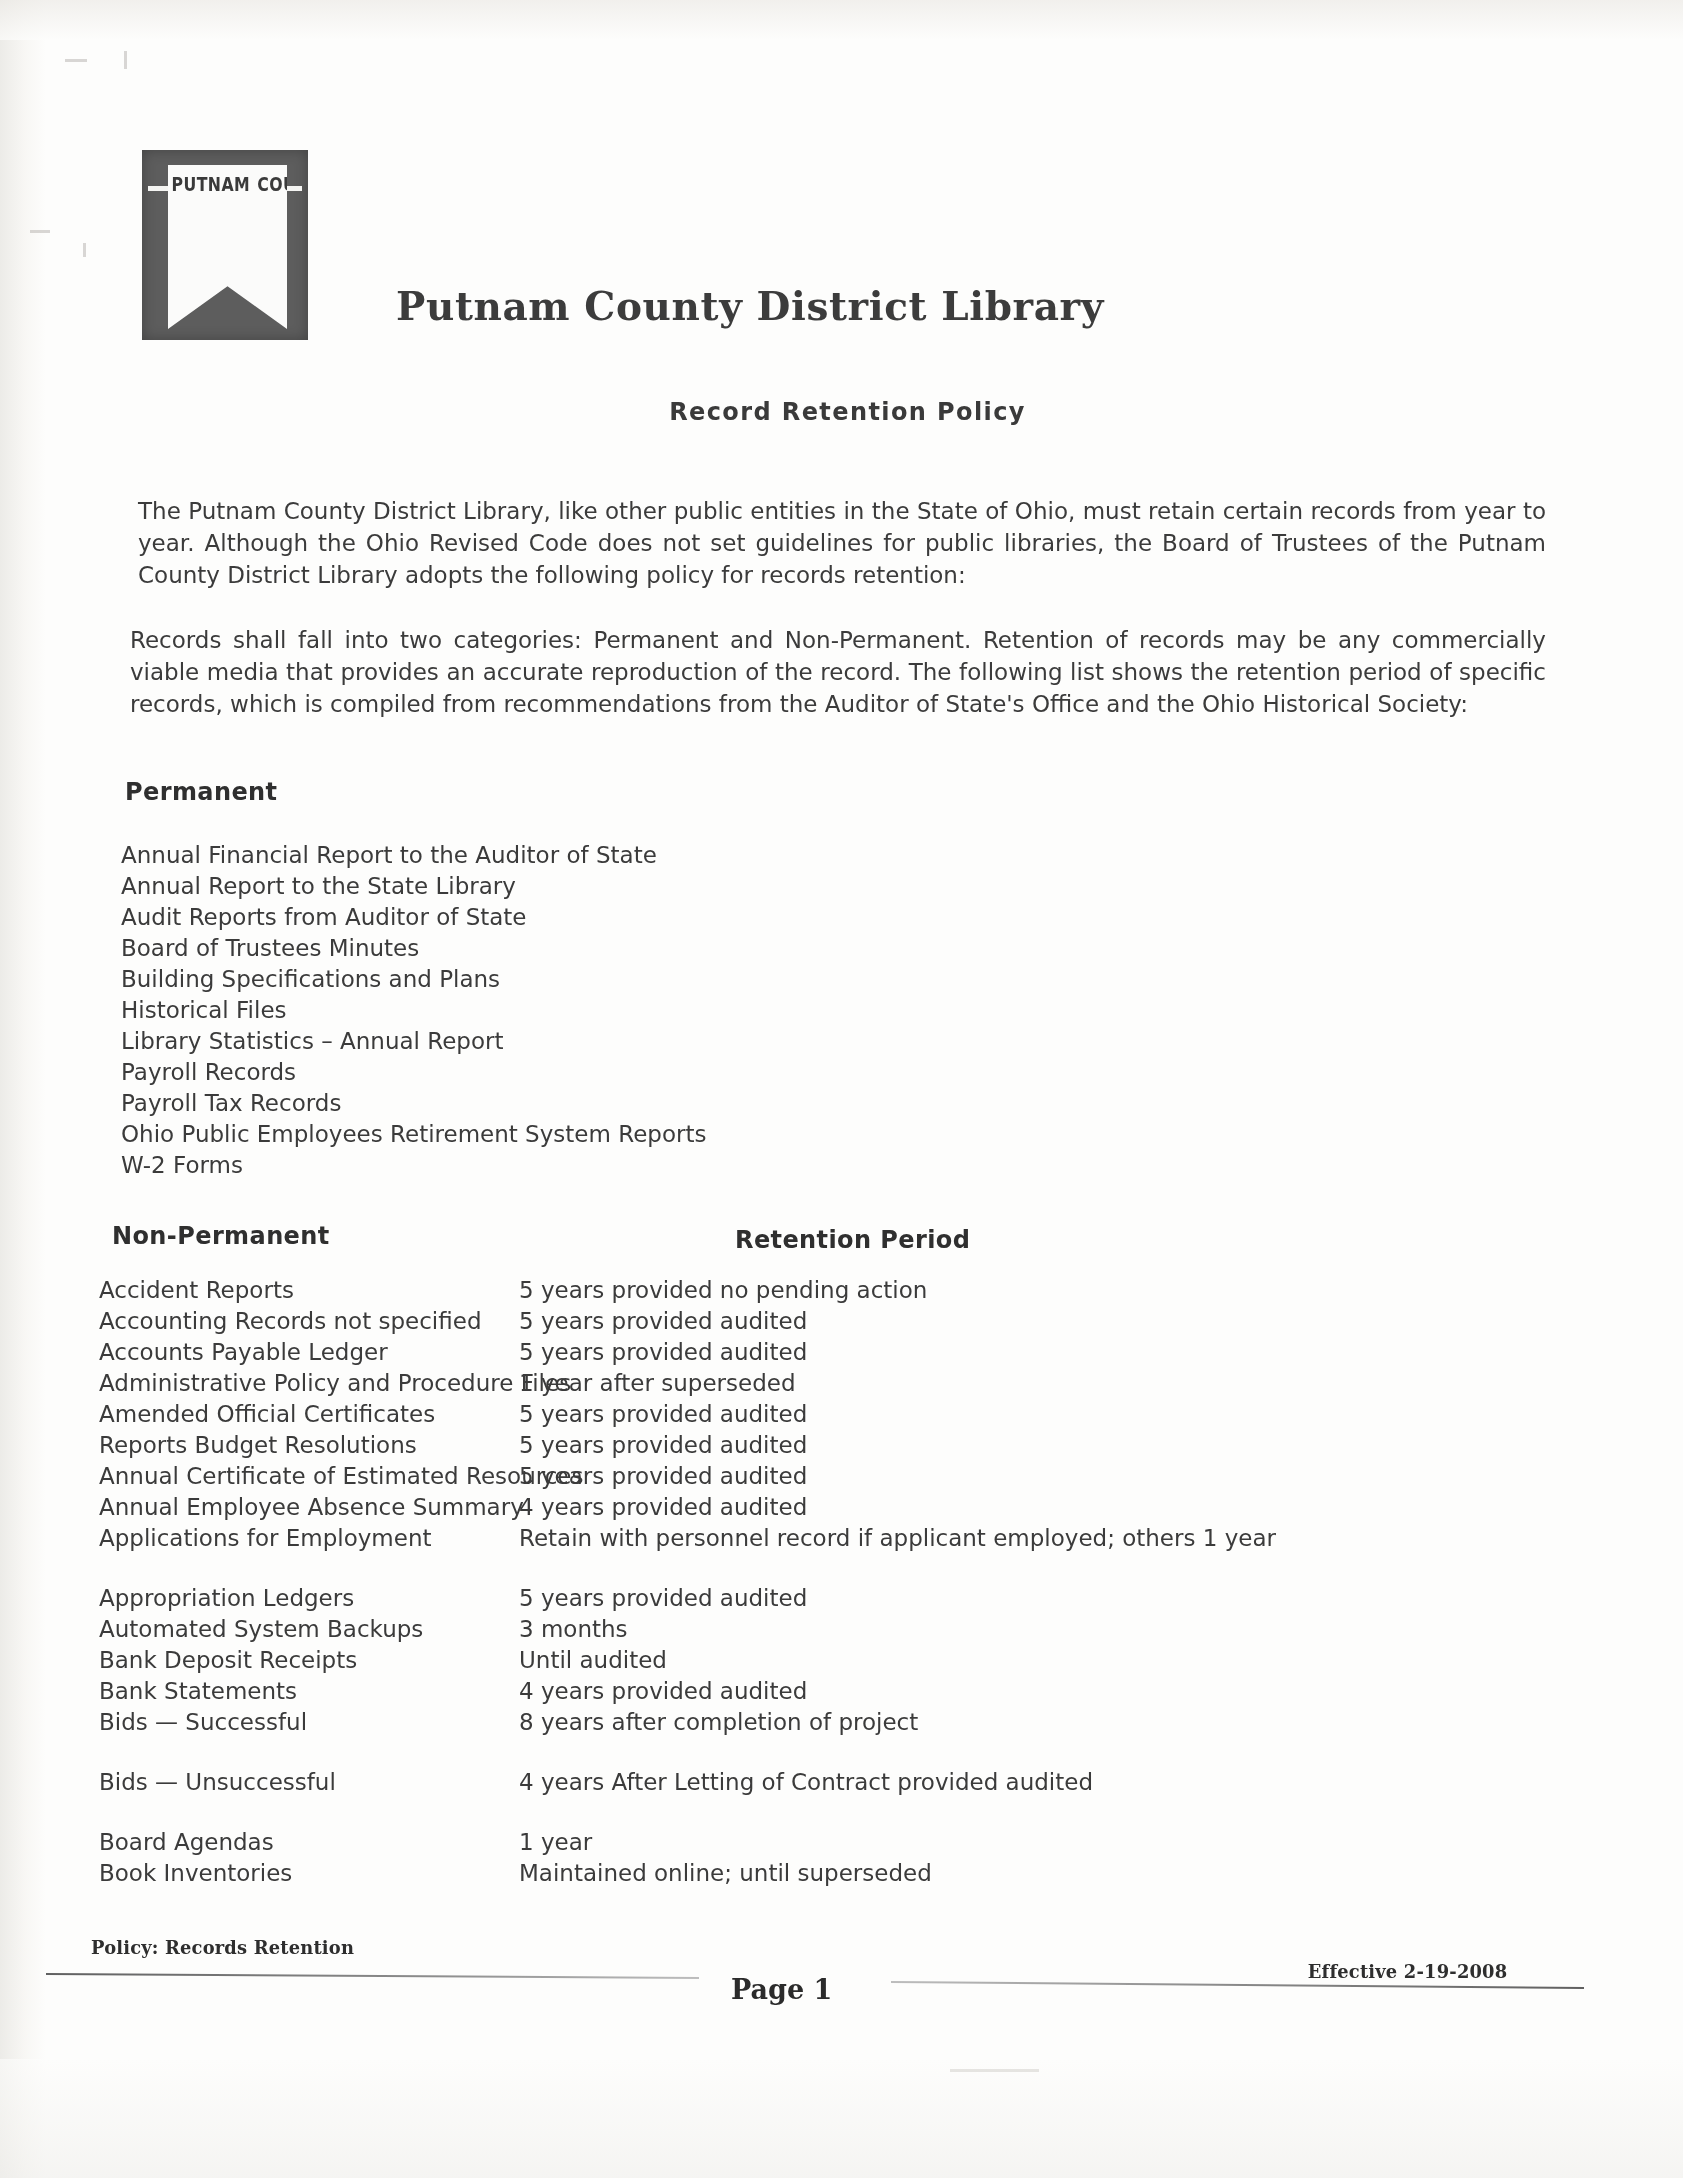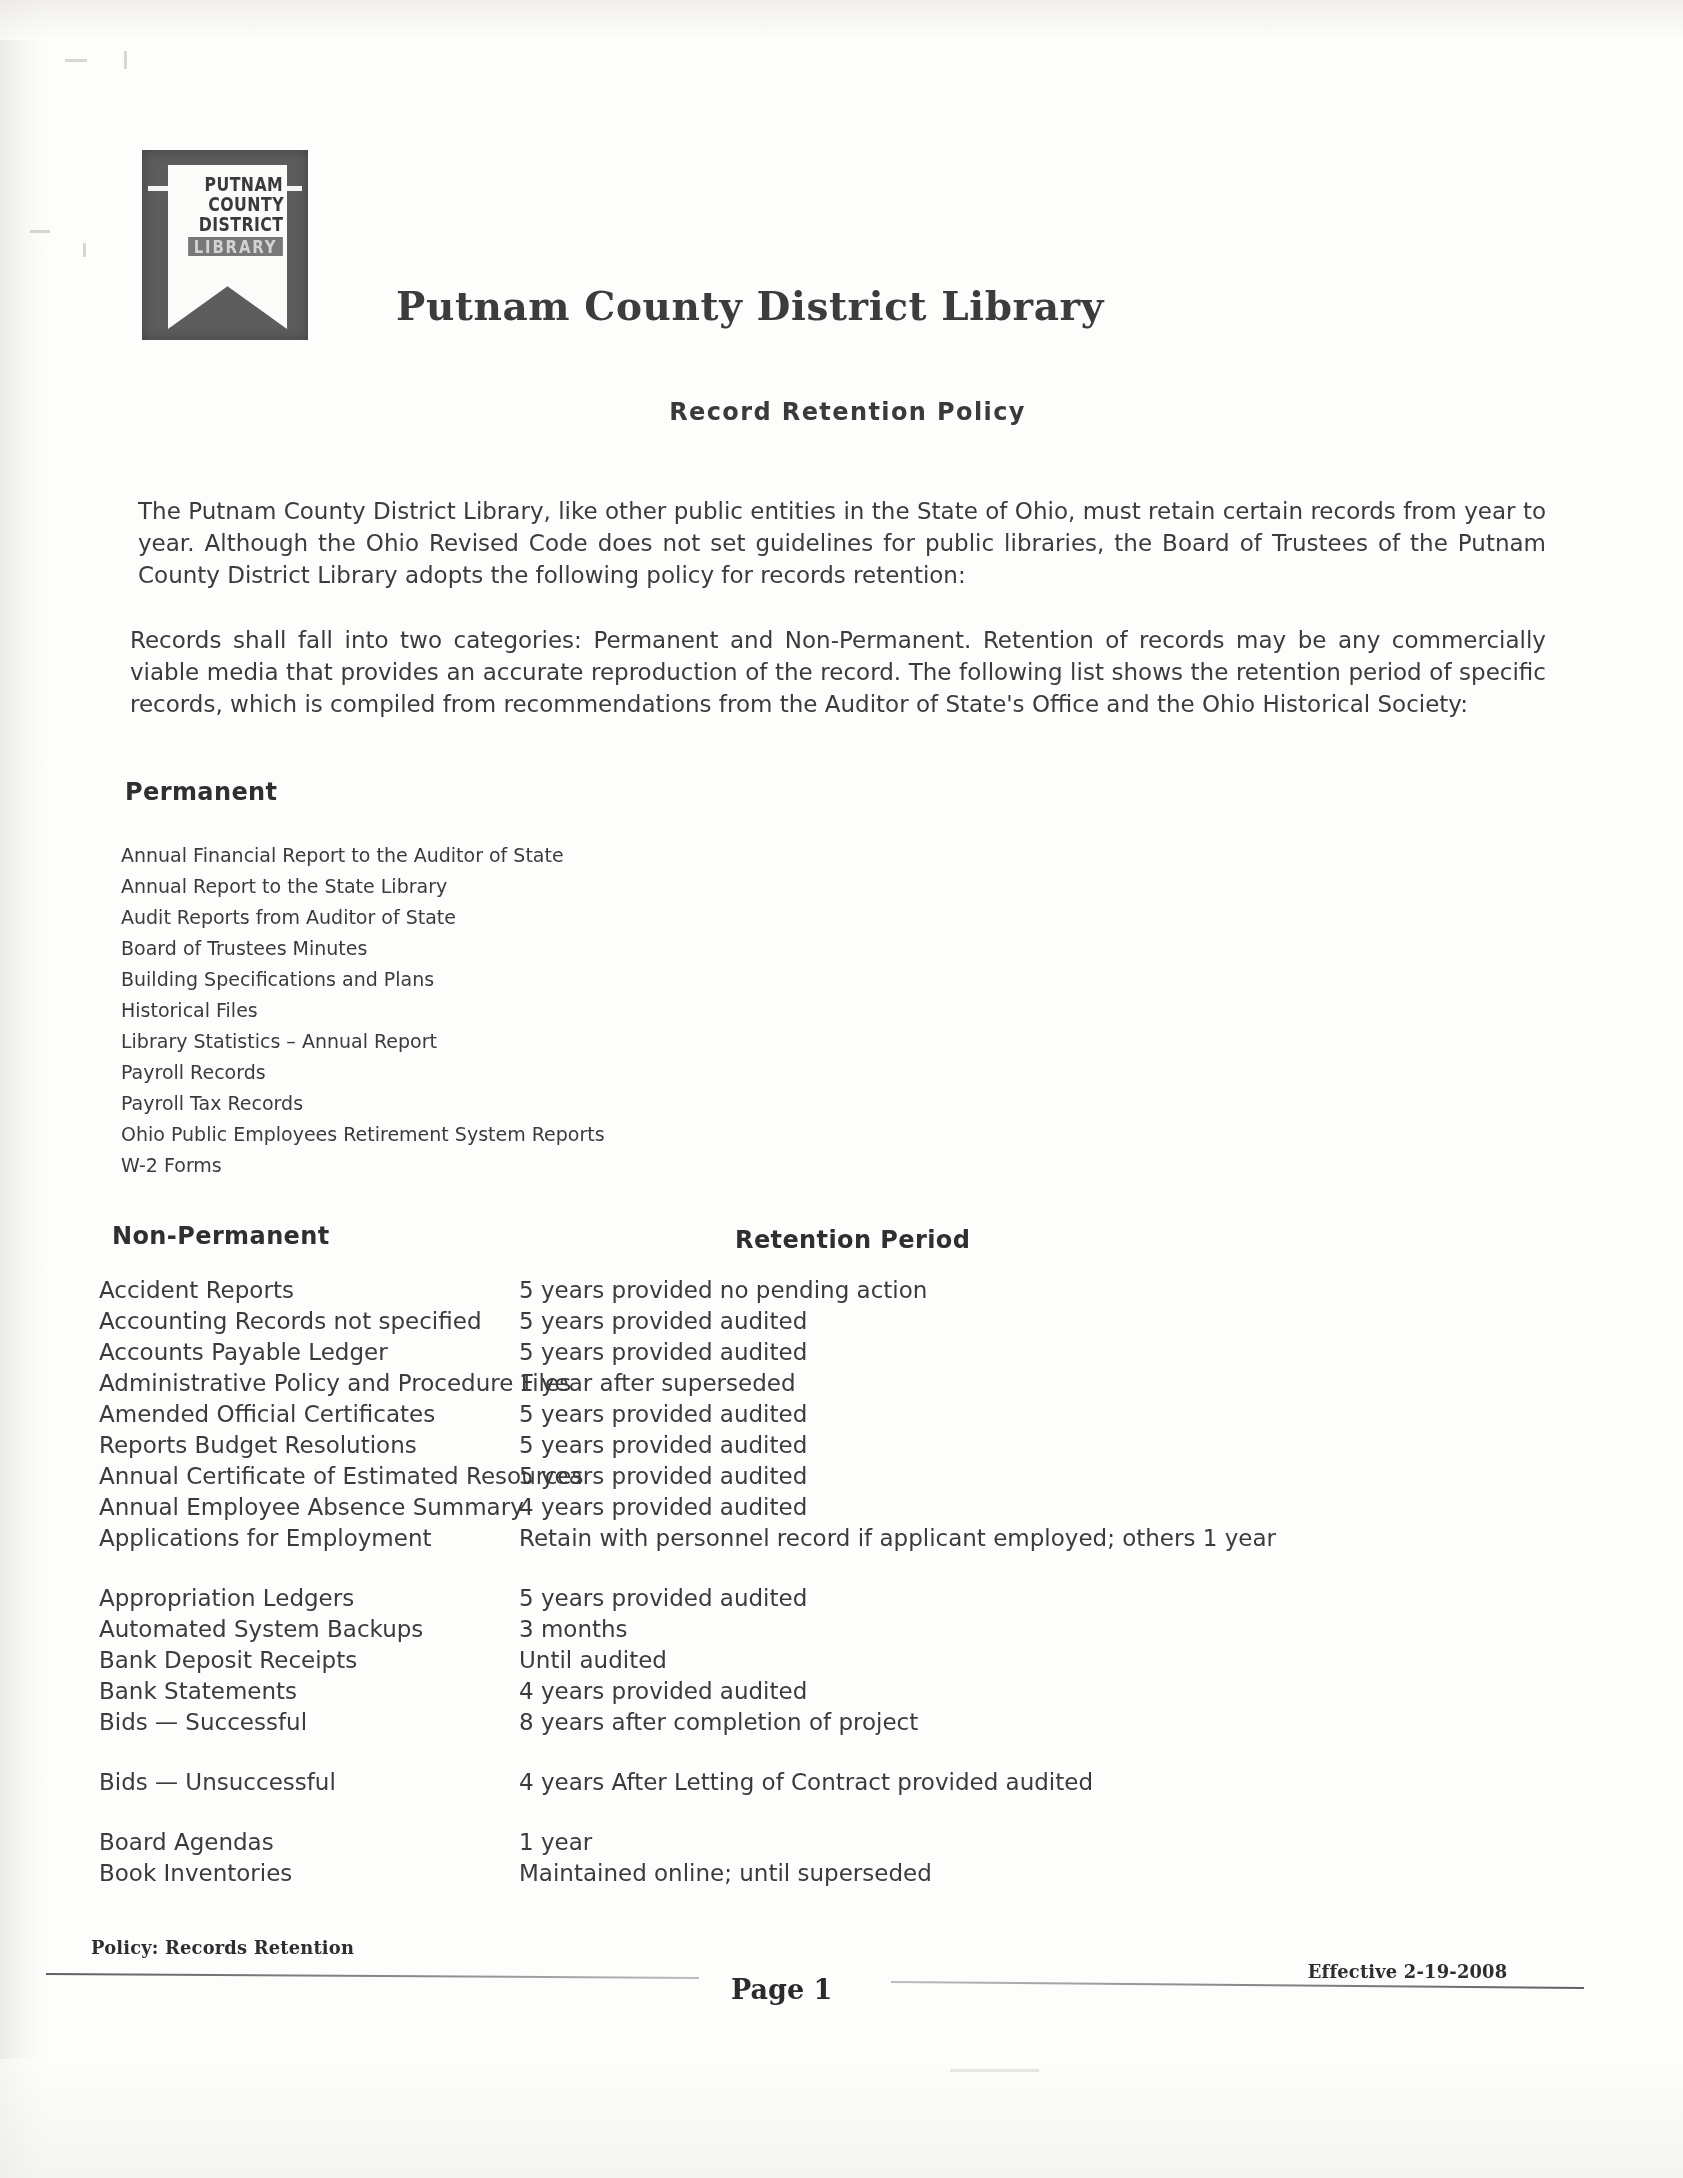--- a/index.html
+++ b/index.html
@@ -62,22 +62,22 @@
   .logo-banner {
     position: absolute;
     left: 26px;
     top: 15px;
     width: 119px;
     height: 164px;
     background: #fbfbfa;
     -webkit-clip-path: polygon(0% 0%, 100% 0%, 100% 100%, 50% 74%, 0% 100%);
     clip-path: polygon(0% 0%, 100% 0%, 100% 100%, 50% 74%, 0% 100%);
     display: flex;
-    flex-direction: column;
-    align-items: flex-end;
+    flex-direction: row;
+    align-items: flex-start;
     padding-top: 9px;
     box-sizing: border-box;
   }
   .logo-word {
     font-family: "DejaVu Sans Condensed", "Liberation Sans Narrow", "Liberation Sans", sans-serif;
     font-weight: bold;
     color: #3a3a3a;
     letter-spacing: 0.5px;
     line-height: 1.06;
     font-stretch: condensed;
@@ -155,21 +155,21 @@
   #perm-head { left: 125px; top: 778px; }
   #nonperm-head { left: 112px; top: 1222px; }
   #retention-head { left: 735px; top: 1226px; }
 
   
   .perm-list {
     position: absolute;
     left: 121px;
     top: 840px;
     width: 891px;
-    font-size: 19px;
+    font-size: 23px;
     line-height: 31px;
     color: #3b3b3b;
   }
   .perm-list div { white-space: nowrap; }
 
   
   .np-table {
     position: absolute;
     left: 99px;
     top: 1275px;

